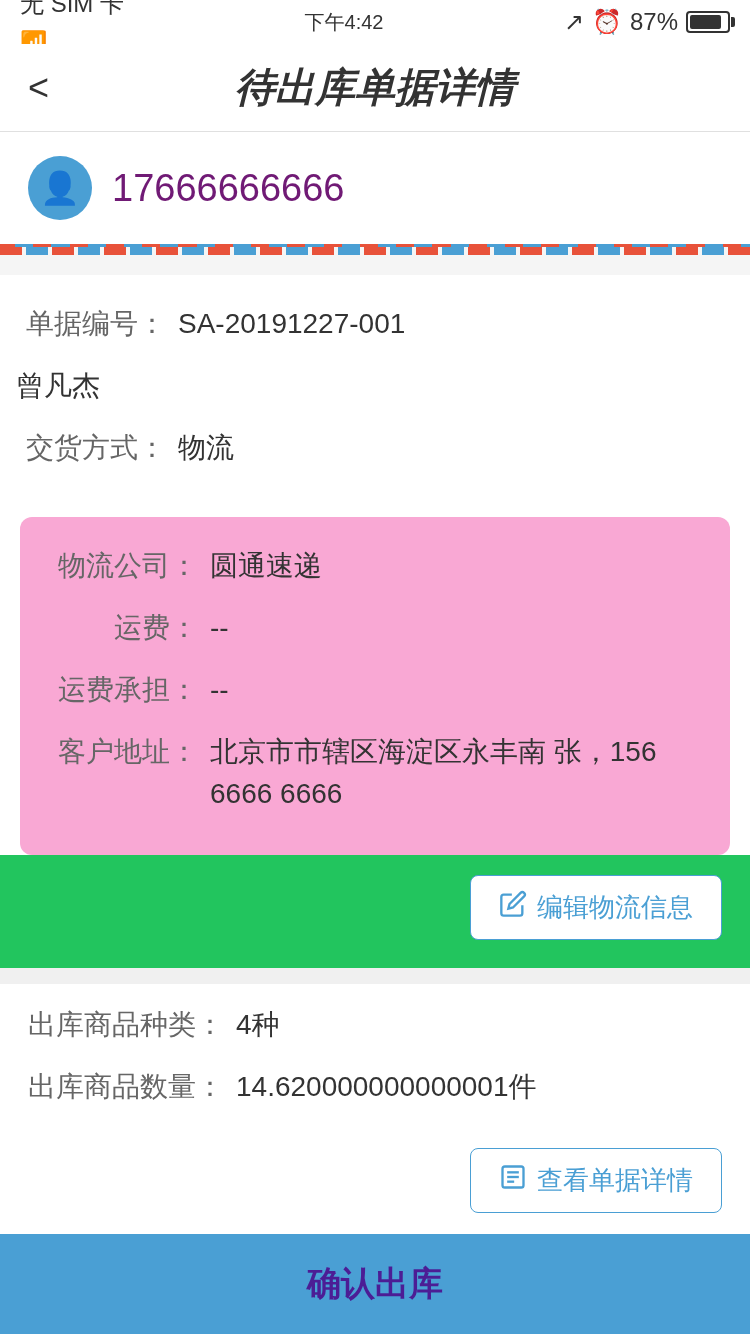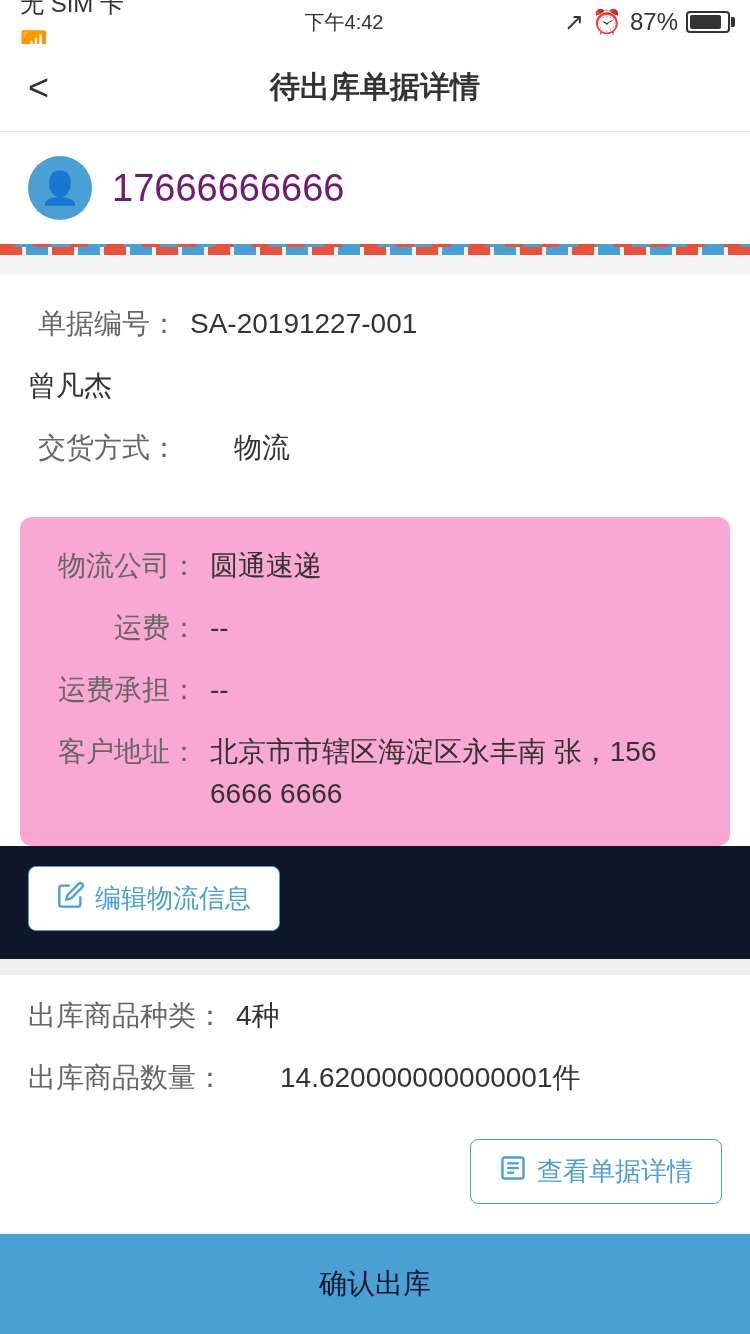--- a/index.html
+++ b/index.html
@@ -52,23 +52,24 @@
       border-bottom: 1px solid #e0e0e0;
     }
     .nav-back {
       position: absolute;
       left: 28px;
       font-size: 36px;
       color: #333;
       cursor: pointer;
     }
     .nav-title {
-      font-size: 30px;
+      font-size: 40px;
       font-weight: 600;
       color: #333;
+      font-style: italic;
     }
 
     
     .content {
       padding: 0;
     }
 
     
     .customer-header {
       background: #fff;
@@ -102,31 +103,31 @@
         #4a9fd4 26px, #4a9fd4 48px,
         transparent 48px, transparent 52px
       );
       margin: 0;
     }
 
     
     .info-section {
       background: #fff;
       margin-top: 20px;
-      padding: 28px 28px;
+      padding: 28px 16px;
     }
 
     .info-row {
       display: flex;
       align-items: flex-start;
       margin-bottom: 20px;
       font-size: 28px;
       line-height: 1.5;
     }
-    .info-row:last-child { margin-bottom: 0; gap: 44px; }
+    .info-row:last-child { margin-bottom: 0; }
     .info-label {
       color: #666;
       white-space: nowrap;
       min-width: 150px;
       text-align: right;
       margin-right: 12px;
     }
     .info-value {
       color: #333;
       flex: 1;
@@ -139,21 +140,21 @@
       margin: 0 20px;
       padding: 28px;
     }
     .logistics-row {
       display: flex;
       align-items: flex-start;
       margin-bottom: 20px;
       font-size: 28px;
       line-height: 1.5;
     }
-    .logistics-row:last-child { margin-bottom: 3px; }
+    .logistics-row:last-child { margin-bottom: 12px; }
     .logistics-label {
       color: #666;
       white-space: nowrap;
       min-width: 150px;
       text-align: right;
       margin-right: 12px;
     }
     .logistics-value {
       color: #333;
       flex: 1;
@@ -169,23 +170,23 @@
       align-items: center;
       justify-content: center;
       color: white;
       font-size: 20px;
       flex-shrink: 0;
     }
 
     
     .edit-logistics-btn {
       display: flex;
-      justify-content: flex-start;
+      justify-content: flex-end;
       padding: 20px 28px 28px;
-      background: #0f172a;
+      background: #22c55e;
     }
     .btn-outline {
       border: 1px solid #4a9fd4;
       color: #4a9fd4;
       background: #fff;
       border-radius: 8px;
       padding: 14px 28px;
       font-size: 26px;
       display: flex;
       align-items: center;
@@ -226,23 +227,23 @@
       left: 0;
       width: 750px;
       height: 100px;
       background: #4a9fd4;
       display: flex;
       align-items: center;
       justify-content: center;
       cursor: pointer;
     }
     .confirm-btn-text {
-      font-size: 28px;
-      font-weight: 400;
-      color: #0f172a;
+      font-size: 34px;
+      font-weight: 700;
+      color: #4c1d95;
     }
 
     .wifi-icon {
       font-size: 22px;
     }
   </style>
 </head>
 <body>
 
 <div class="status-bar">

